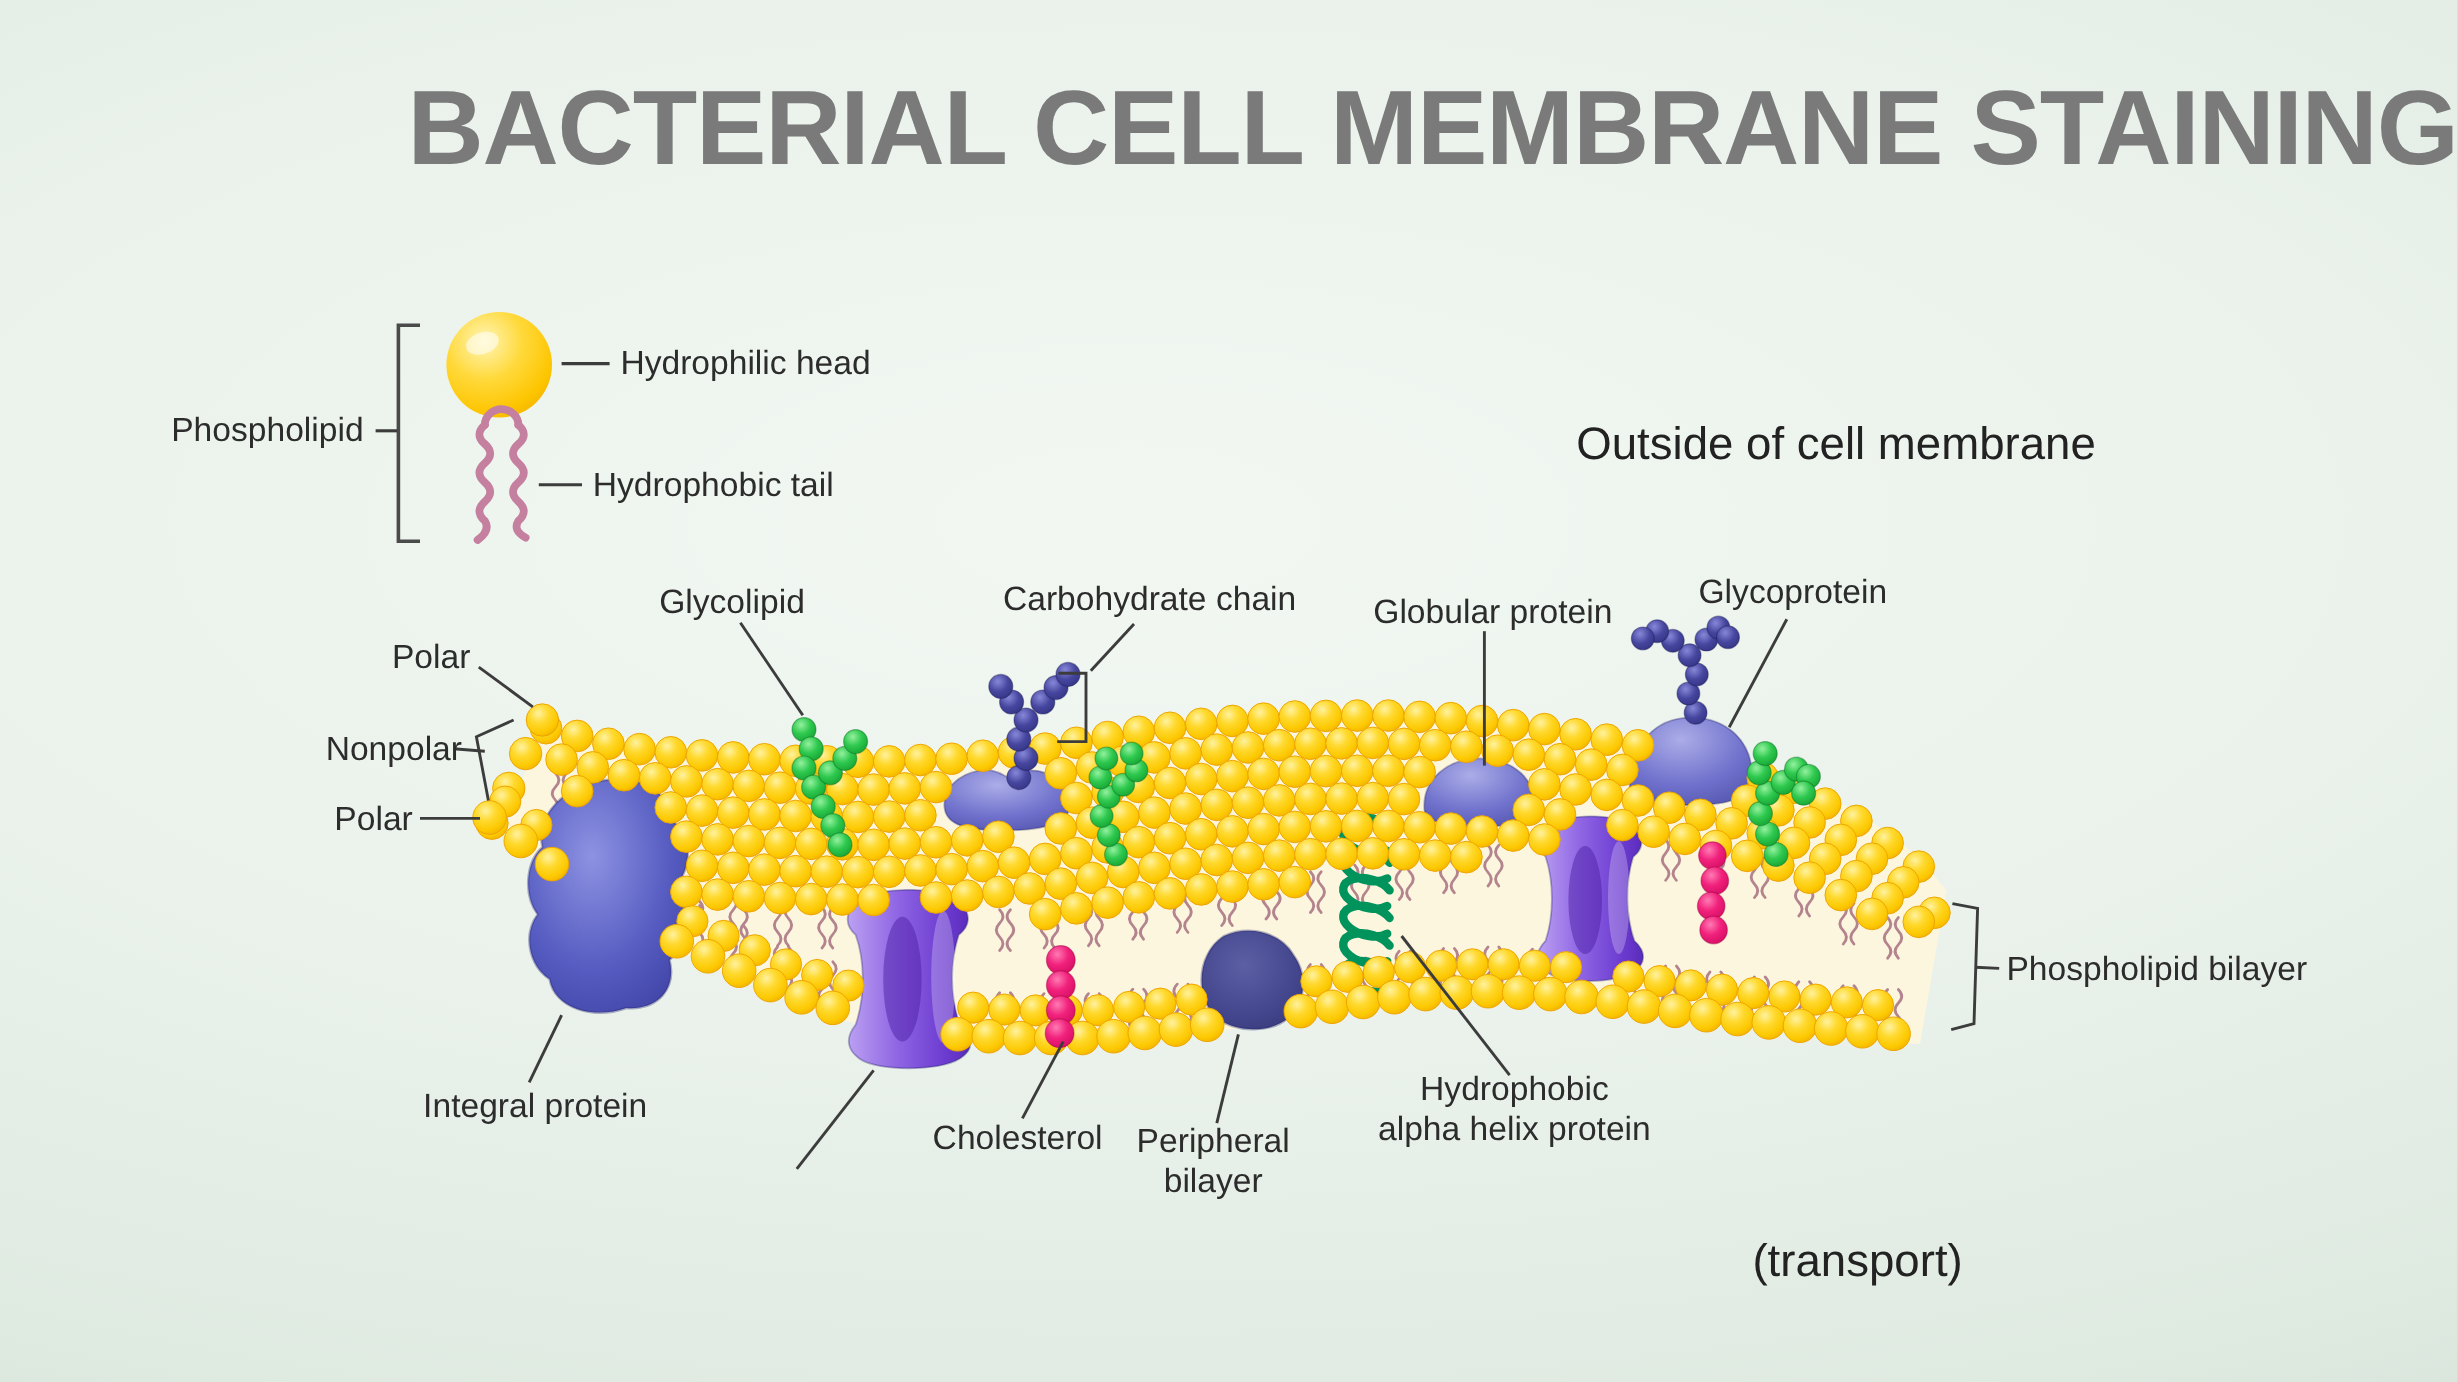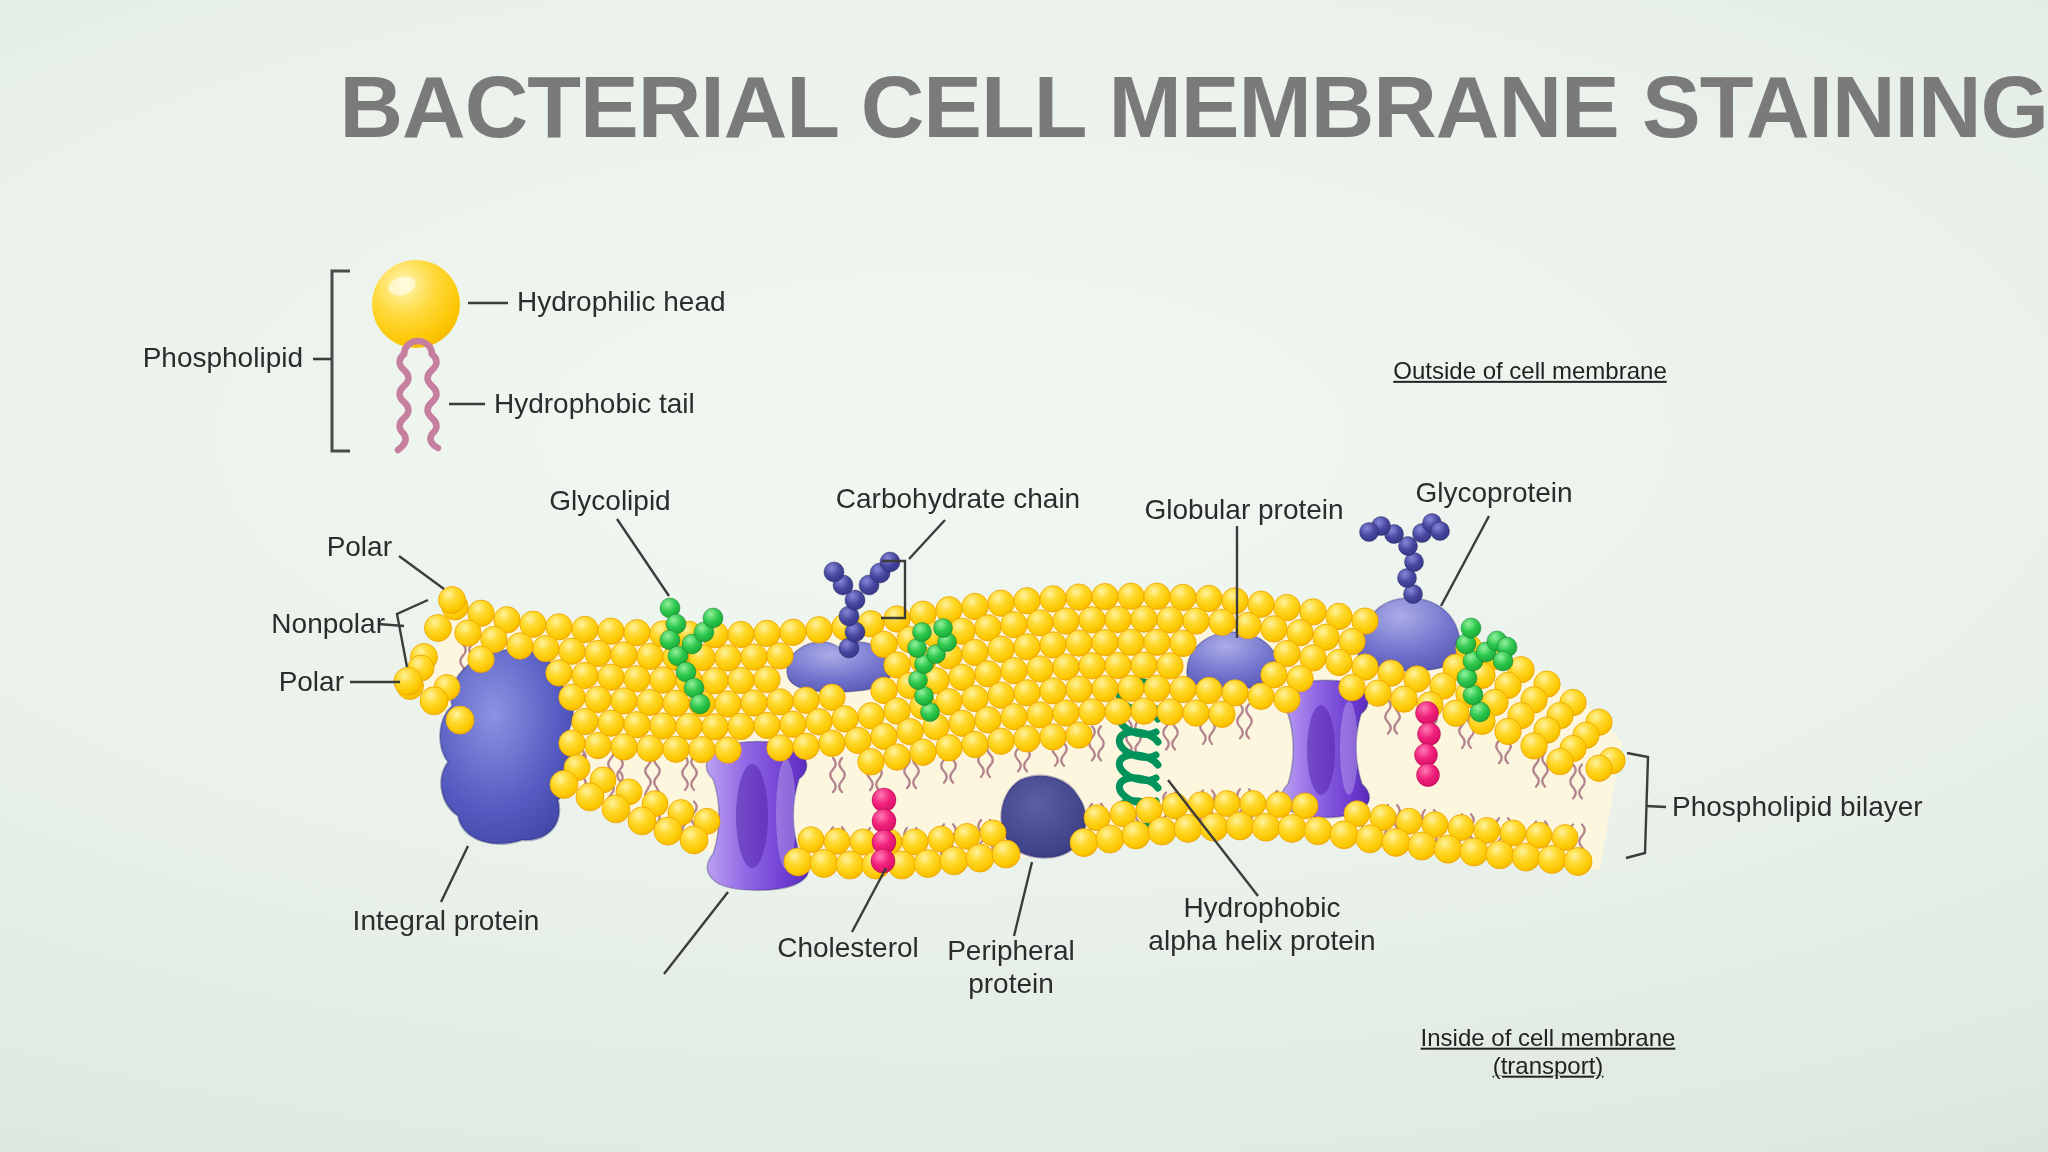--- a/index.html
+++ b/index.html
@@ -13,21 +13,21 @@
     position:absolute;left:0;top:56px;width:100%;
     text-align:right;font-size:88px;font-weight:700;letter-spacing:-1px;
     color:#7a7a7a;white-space:nowrap;
   }
   .lbl{
     position:absolute;font-size:28px;color:#2c2c2c;white-space:nowrap;line-height:1.18;
   }
   .lbl.center{transform:translate(-50%,-50%);text-align:center;}
   .lbl.leftanchor{transform:translate(0,-50%);}
   .lbl.rightanchor{transform:translate(-100%,-50%);}
-  .lbl.big{font-size:24px;color:#222;text-decoration:underline;}
+  .lbl.big{font-size:38px;color:#222;}
   .lbl span{display:block;}
   svg{position:absolute;left:0;top:0;}
 </style>
 </head>
 <body>
 
 <div class="stage">
 
   <div class="title">BACTERIAL CELL MEMBRANE STAINING</div>
 
@@ -593,25 +593,24 @@
 
   <div class="lbl leftanchor" style="left:1672px;top:807px;">Phospholipid bilayer</div>
 
   <div class="lbl center" style="left:446px;top:921px;">Integral protein</div>
 
 
   <div class="lbl center" style="left:848px;top:948px;">Cholesterol</div>
 
   <div class="lbl center" style="left:1011px;top:967px;">
     <span>Peripheral</span>
-    <span>protein</span>
+    <span>bilayer</span>
   </div>
 
   <div class="lbl center" style="left:1262px;top:924px;">
     <span>Hydrophobic</span>
     <span>alpha helix protein</span>
   </div>
 
   <div class="lbl big center" style="left:1548px;top:1052px;">
-    <span>Inside of cell membrane</span>
     <span>(transport)</span>
   </div>
 </div>
 
 </body></html>

